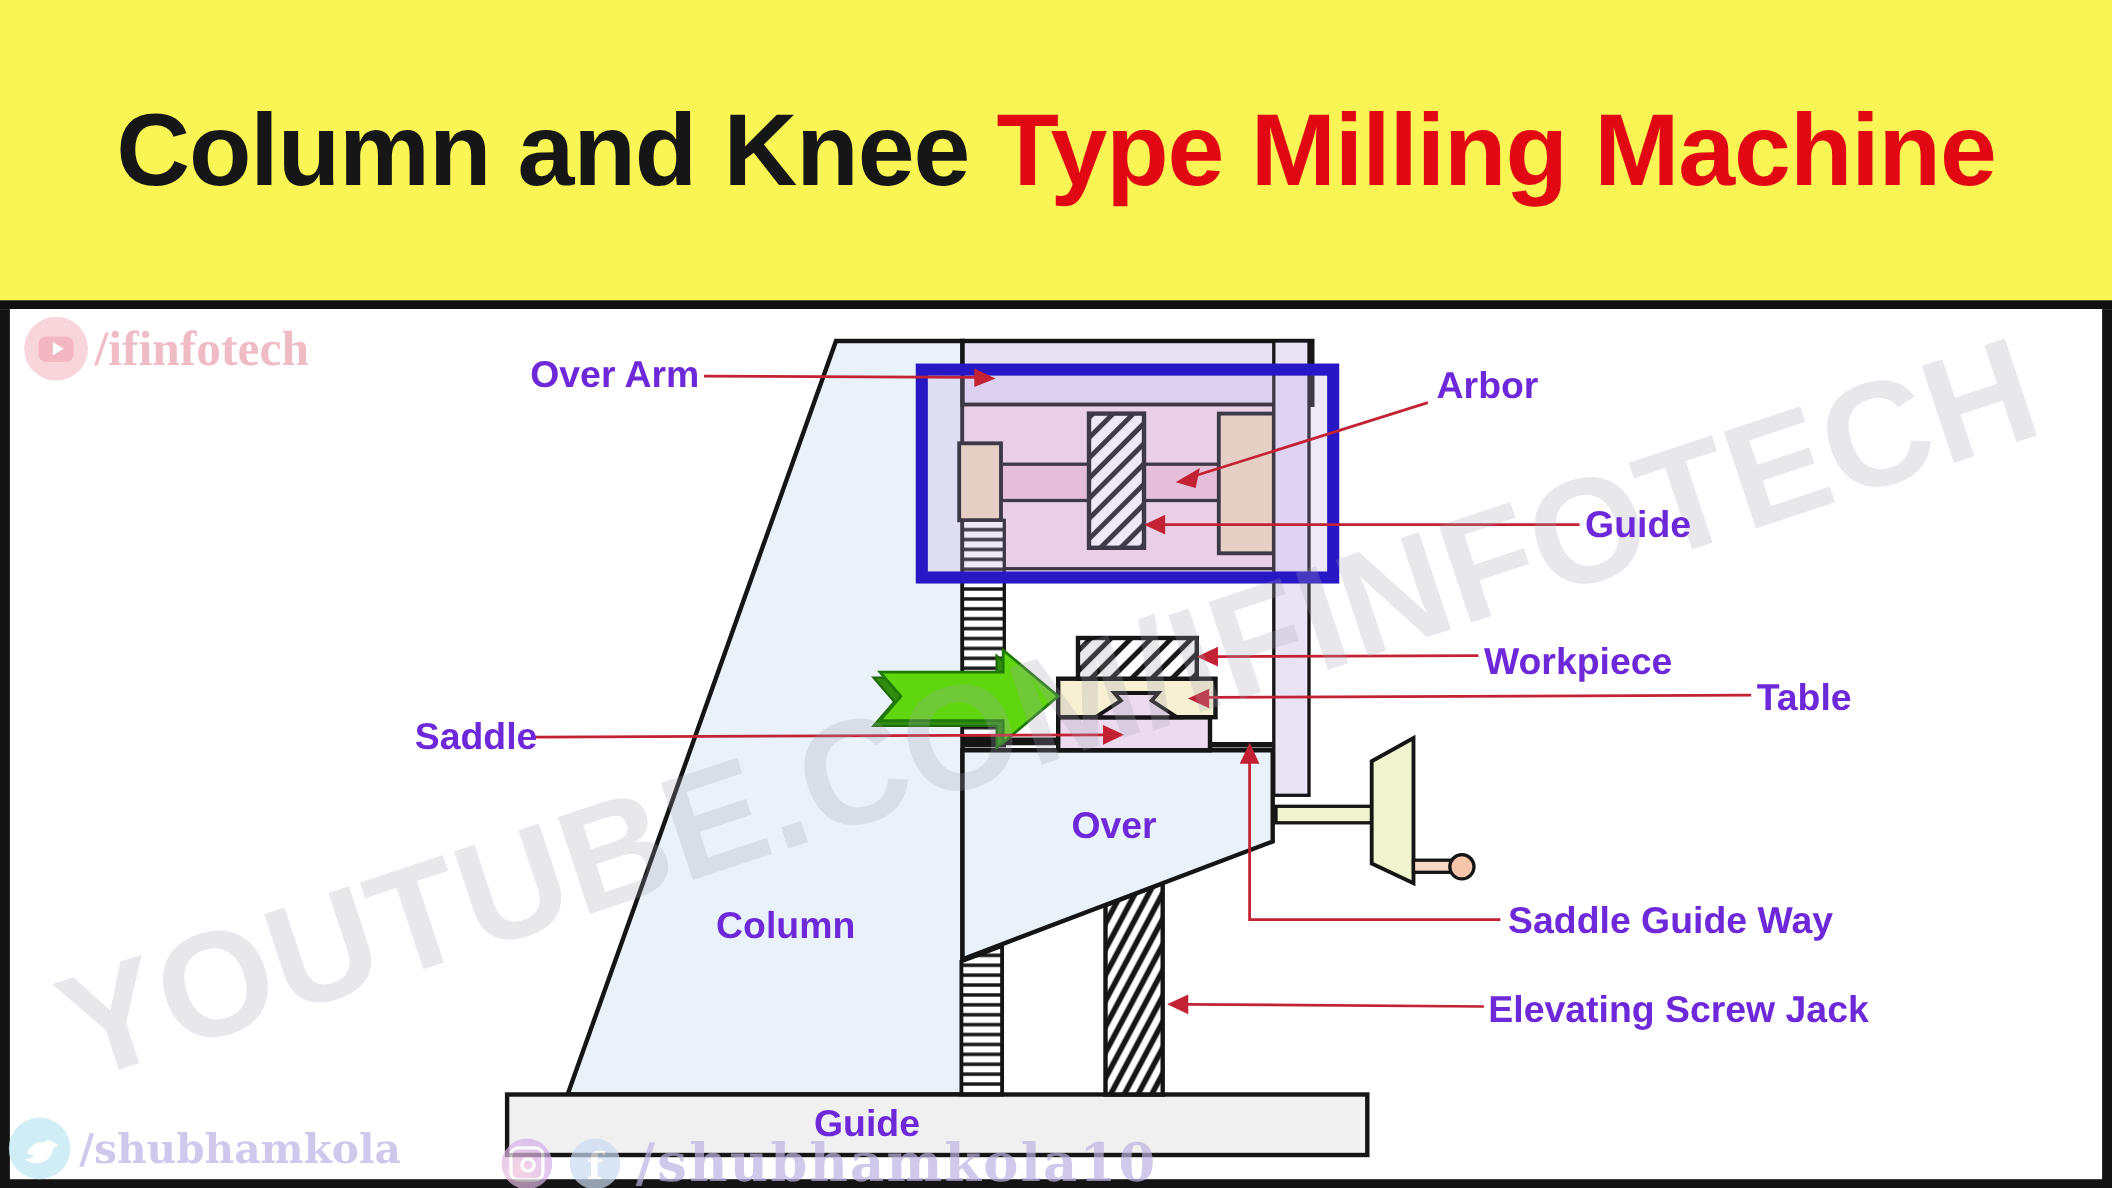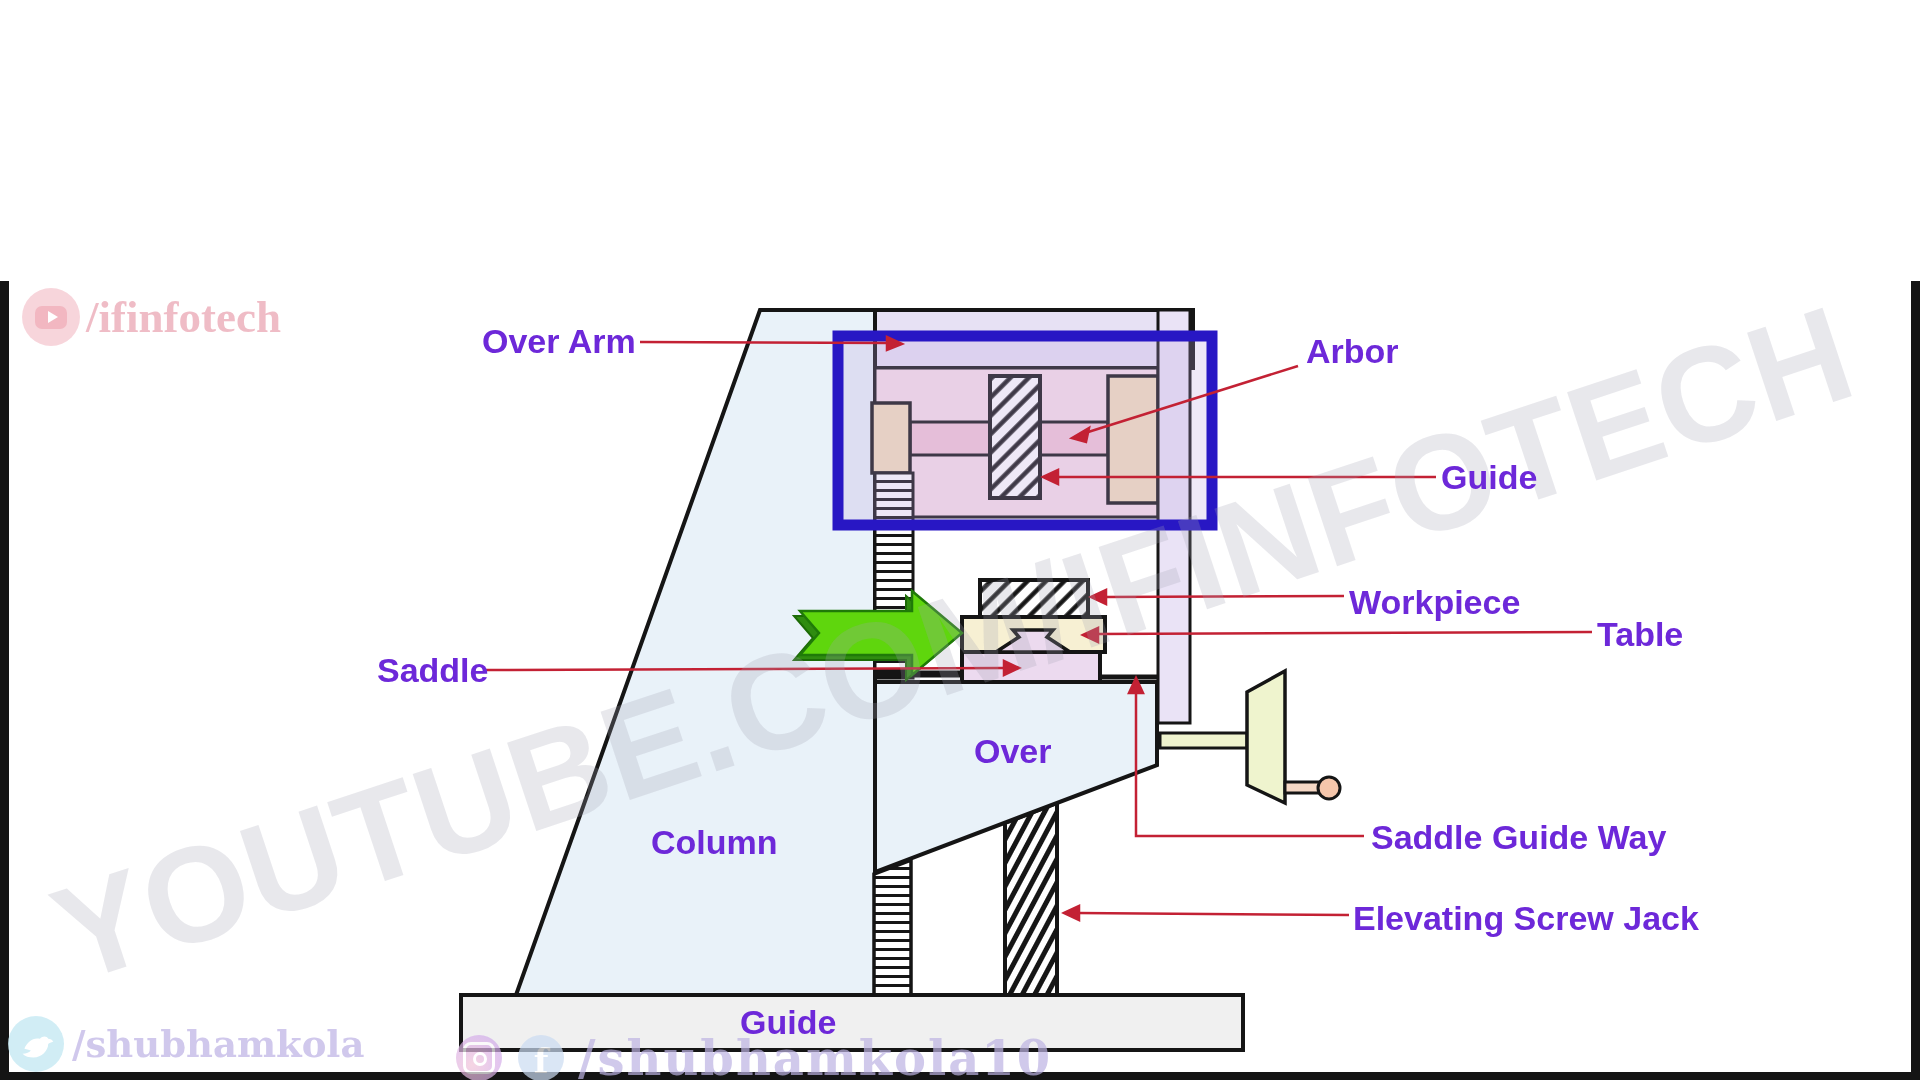--- a/index.html
+++ b/index.html
@@ -40,20 +40,23 @@
   .ig-square{width:26px;height:26px;border:3px solid #fff;border-radius:8px;position:relative;}
   .ig-square::after{content:"";position:absolute;left:7px;top:7px;width:8px;height:8px;border:3px solid #fff;border-radius:50%;}
   .fb-circle{width:46px;height:46px;border-radius:50%;background:#CBDCF2;display:flex;align-items:center;justify-content:center;}
   .fb-circle::after{content:"f";font-family:"DejaVu Serif",serif;font-weight:700;font-size:34px;color:#fff;margin-top:6px;}
 </style>
 </head>
 <body>
 
 <div id="page">
 
+  <div id="header">
+    <div id="title"><span class="t1">Column and Knee </span><span class="t2">Type Milling Machine</span></div>
+  </div>
 
   <div id="stage"></div>
 
   <svg id="machine-svg" viewBox="0 0 1920 1080">
     <defs>
       <pattern id="hatch" patternUnits="userSpaceOnUse" width="13" height="13" patternTransform="rotate(45)">
         <rect width="13" height="13" fill="#ffffff"></rect>
         <line x1="6.5" y1="-2" x2="6.5" y2="15" stroke="#161616" stroke-width="4.5"></line>
       </pattern>
       <pattern id="threads" patternUnits="userSpaceOnUse" width="11" height="11" patternTransform="rotate(28)">

